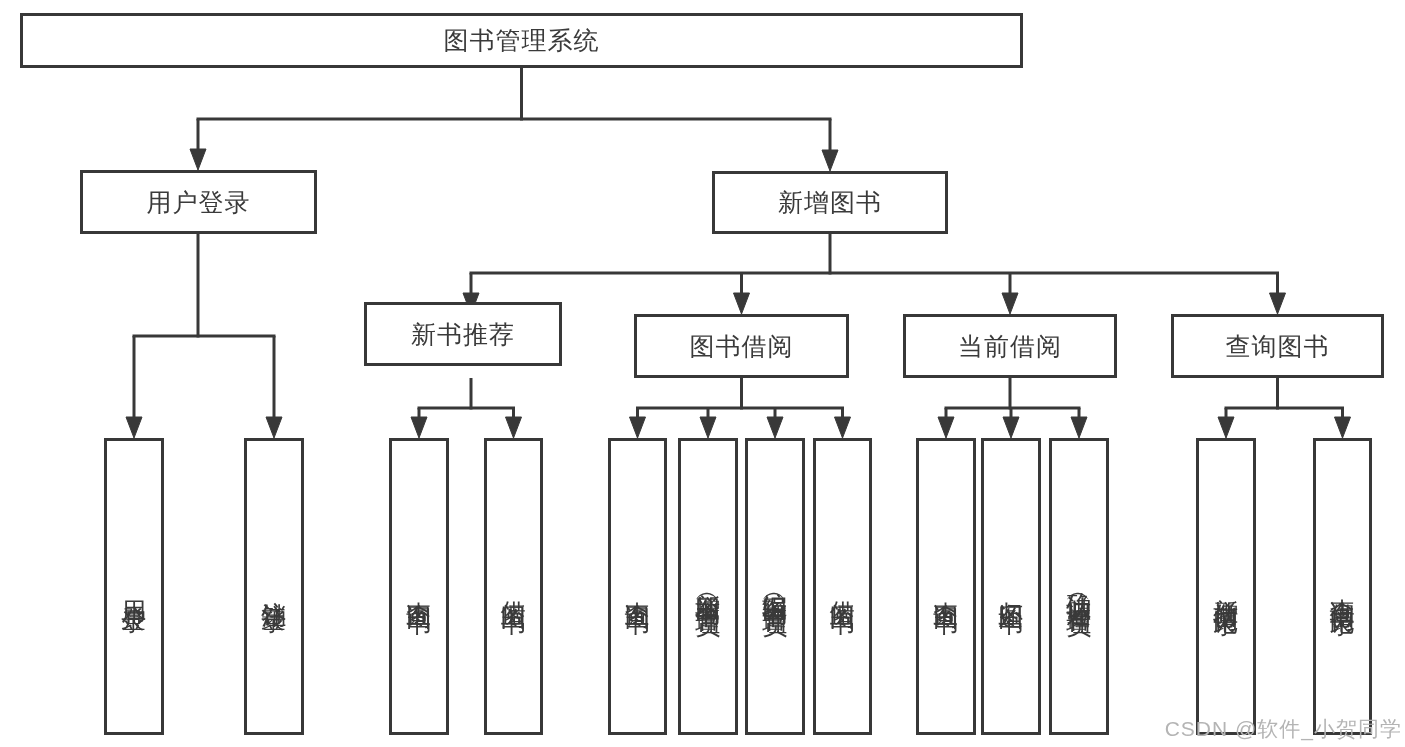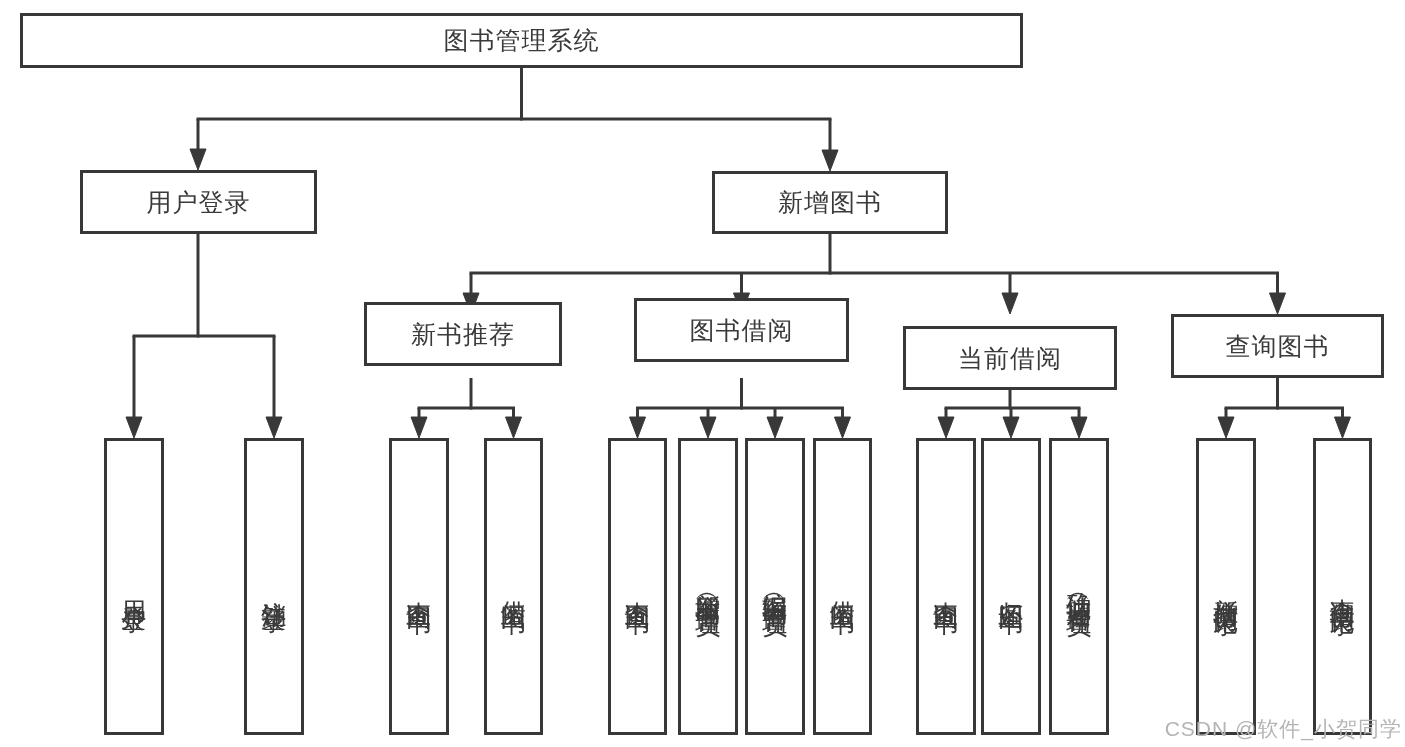--- a/index.html
+++ b/index.html
@@ -98,24 +98,24 @@
   <div class="node hnode" style="left:80px;top:170px;width:237px;height:64px">
     <span>用户登录</span>
   </div>
   <div class="node hnode" style="left:712px;top:171px;width:236px;height:63px">
     <span>新增图书</span>
   </div>
 
   <div class="node hnode" style="left:364px;top:302px;width:198px;height:64px">
     <span>新书推荐</span>
   </div>
-  <div class="node hnode" style="left:634px;top:298px;width:215px;height:64px">
+  <div class="node hnode" style="left:634px;top:314px;width:215px;height:64px">
     <span>图书借阅</span>
   </div>
-  <div class="node hnode" style="left:903px;top:326px;width:214px;height:64px">
+  <div class="node hnode" style="left:903px;top:314px;width:214px;height:64px">
     <span>当前借阅</span>
   </div>
   <div class="node hnode" style="left:1171px;top:314px;width:213px;height:64px">
     <span>查询图书</span>
   </div>
 
   <div class="node leaf" style="left:104px;top:438px;width:60px;height:297px">
     <span class="vtext">用户登录</span>
   </div>
   <div class="node leaf" style="left:244px;top:438px;width:60px;height:297px">

